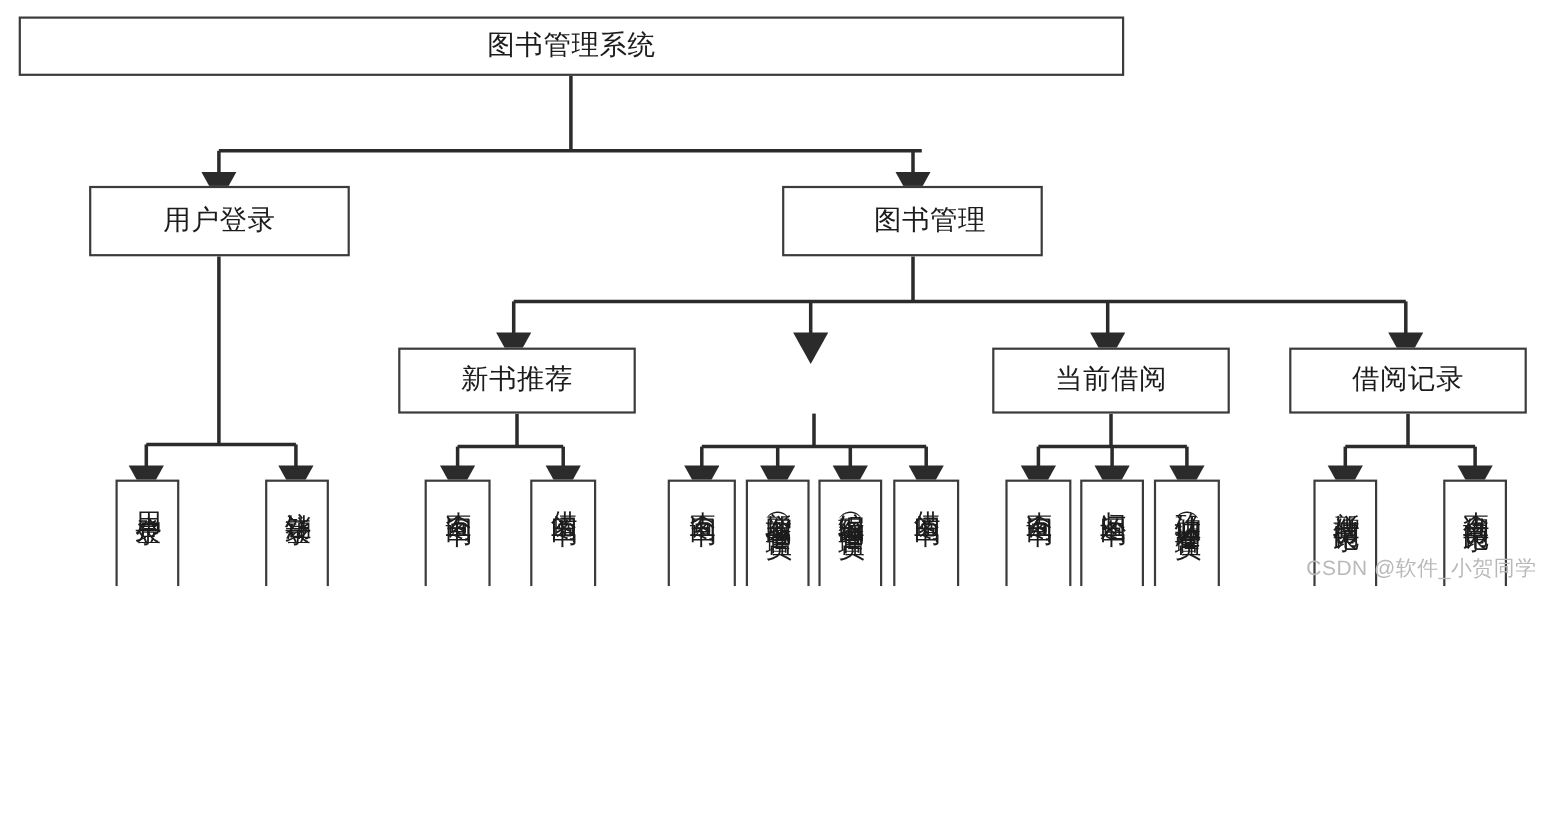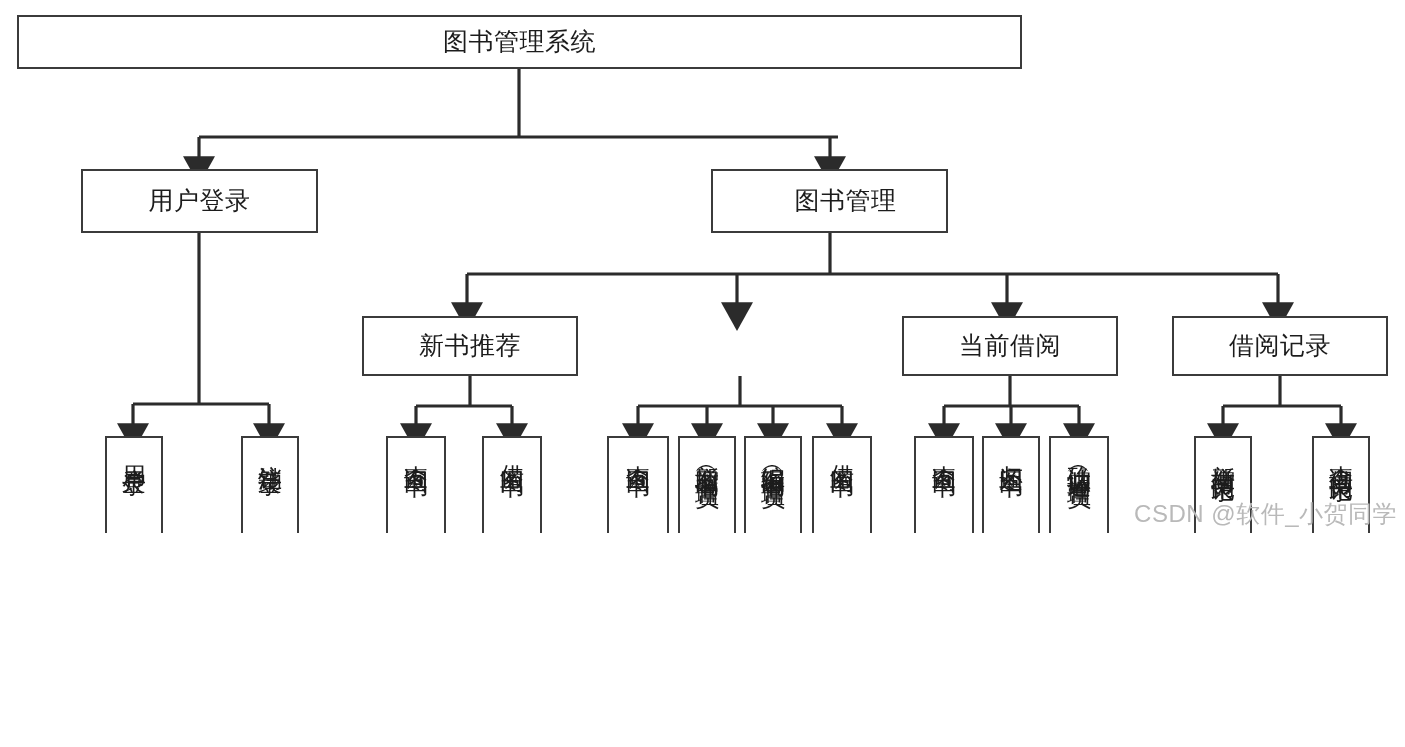--- a/index.html
+++ b/index.html
@@ -63,21 +63,21 @@
     text-orientation: upright;
     font-size: 24px;
     letter-spacing: 3px;
     line-height: 1;
   }
   
   #watermark {
     position: absolute;
     right: 8px;
     bottom: 3px;
-    font-size: 24px;
+    font-size: 19px;
     color: #b9b9b9;
     letter-spacing: 0.5px;
     z-index: 6;
     white-space: nowrap;
   }
 </style>
 </head>
 <body>
 
 <div id="canvas">

